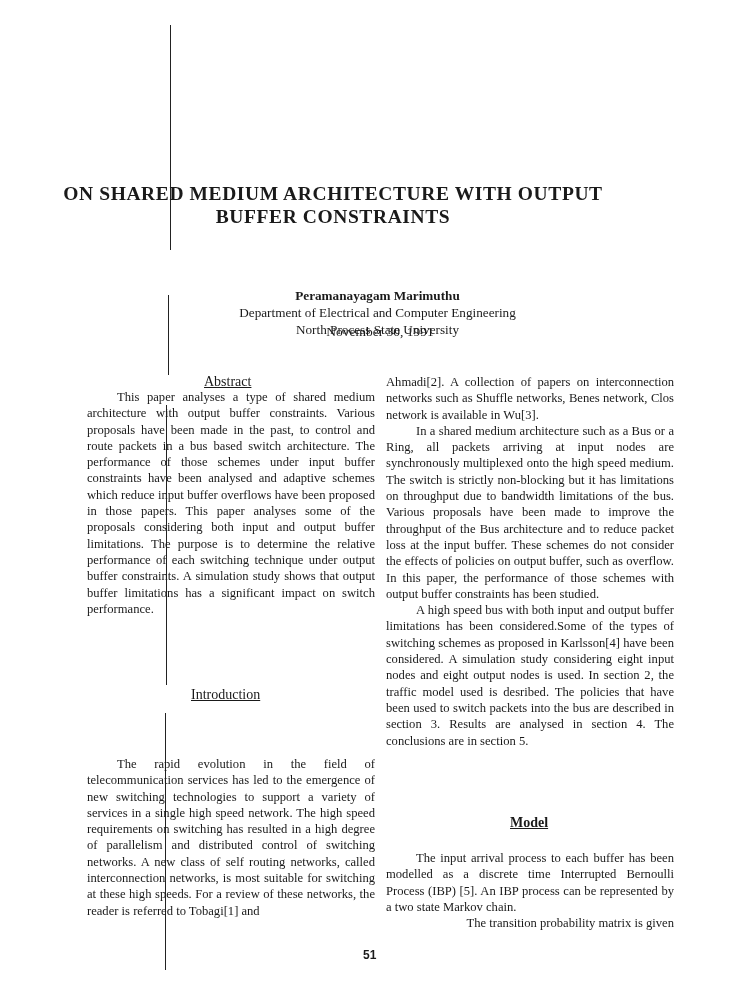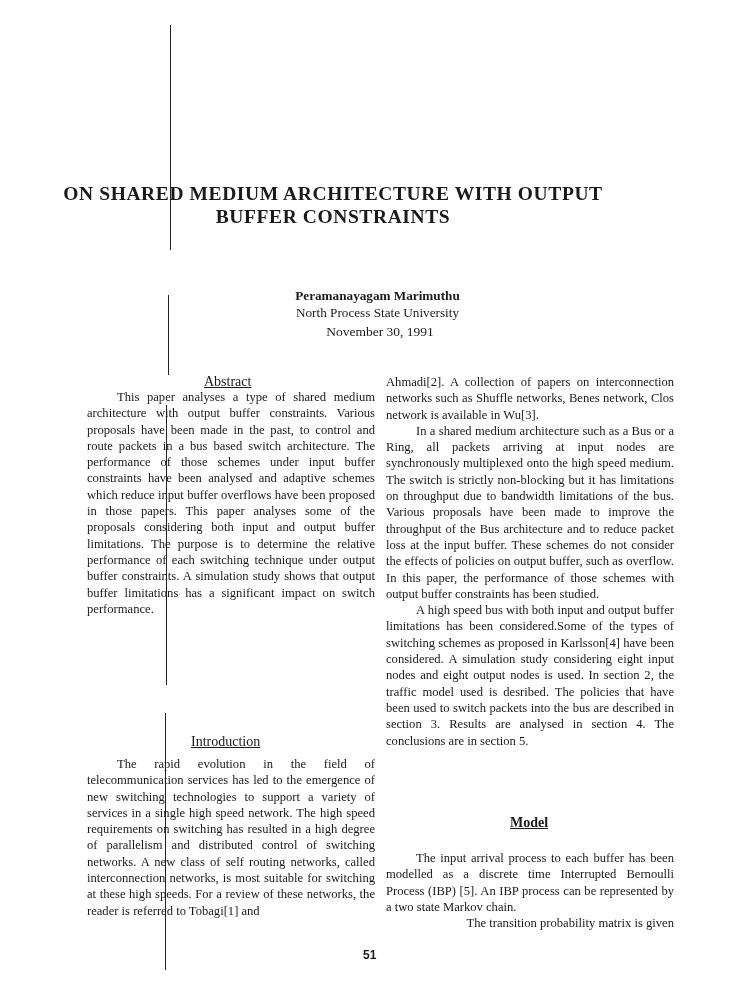--- a/index.html
+++ b/index.html
@@ -31,31 +31,32 @@
 <div class="scanline" style="left:166px;top:405px;height:280px;"></div>
 <div class="scanline" style="left:165px;top:713px;height:257px;"></div>
 
 <div class="title">
   <div>ON SHARED MEDIUM ARCHITECTURE WITH OUTPUT</div>
   <div>BUFFER CONSTRAINTS</div>
 </div>
 
 <div class="author-block">
   <div class="author-name">Peramanayagam Marimuthu</div>
+  <div>Department of Electrical and Computer Engineering</div>
   <div>North Process State University</div>
 </div>
 
 <div class="date">November 30, 1991</div>
 
 <div class="heading" style="left:204px;top:374px;">Abstract</div>
 <div class="col" style="left:87px;top:389px;">
   <p>This paper analyses a type of shared medium architecture with output buffer constraints. Various proposals have been made in the past, to control and route packets in a bus based switch architecture. The performance of those schemes under input buffer constraints have been analysed and adaptive schemes which reduce input buffer overflows have been proposed in those papers. This paper analyses some of the proposals considering both input and output buffer limitations. The purpose is to determine the relative performance of each switching technique under output buffer constraints. A simulation study shows that output buffer limitations has a significant impact on switch performance.</p>
 </div>
 
-<div class="heading" style="left:191px;top:734px;text-align:center;">Introduction</div>
+<div class="heading" style="left:191px;top:687px;text-align:center;">Introduction</div>
 <div class="col" style="left:87px;top:756px;">
   <p>The rapid evolution in the field of telecommunication services has led to the emergence of new switching technologies to support a variety of services in a single high speed network. The high speed requirements on switching has resulted in a high degree of parallelism and distributed control of switching networks. A new class of self routing networks, called interconnection networks, is most suitable for switching at these high speeds. For a review of these networks, the reader is referred to Tobagi[1] and</p>
 </div>
 
 <div class="col" style="left:386px;top:374px;">
   <p class="noindent">Ahmadi[2]. A collection of papers on interconnection networks such as Shuffle networks, Benes network, Clos network is available in Wu[3].</p>
   <p>In a shared medium architecture such as a Bus or a Ring, all packets arriving at input nodes are synchronously multiplexed onto the high speed medium. The switch is strictly non-blocking but it has limitations on throughput due to bandwidth limitations of the bus. Various proposals have been made to improve the throughput of the Bus architecture and to reduce packet loss at the input buffer. These schemes do not consider the effects of policies on output buffer, such as overflow. In this paper, the performance of those schemes with output buffer constraints has been studied.</p>
   <p>A high speed bus with both input and output buffer limitations has been considered.Some of the types of switching schemes as proposed in Karlsson[4] have been considered. A simulation study considering eight input nodes and eight output nodes is used. In section 2, the traffic model used is desribed. The policies that have been used to switch packets into the bus are described in section 3. Results are analysed in section 4. The conclusions are in section 5.</p>
 </div>
 

